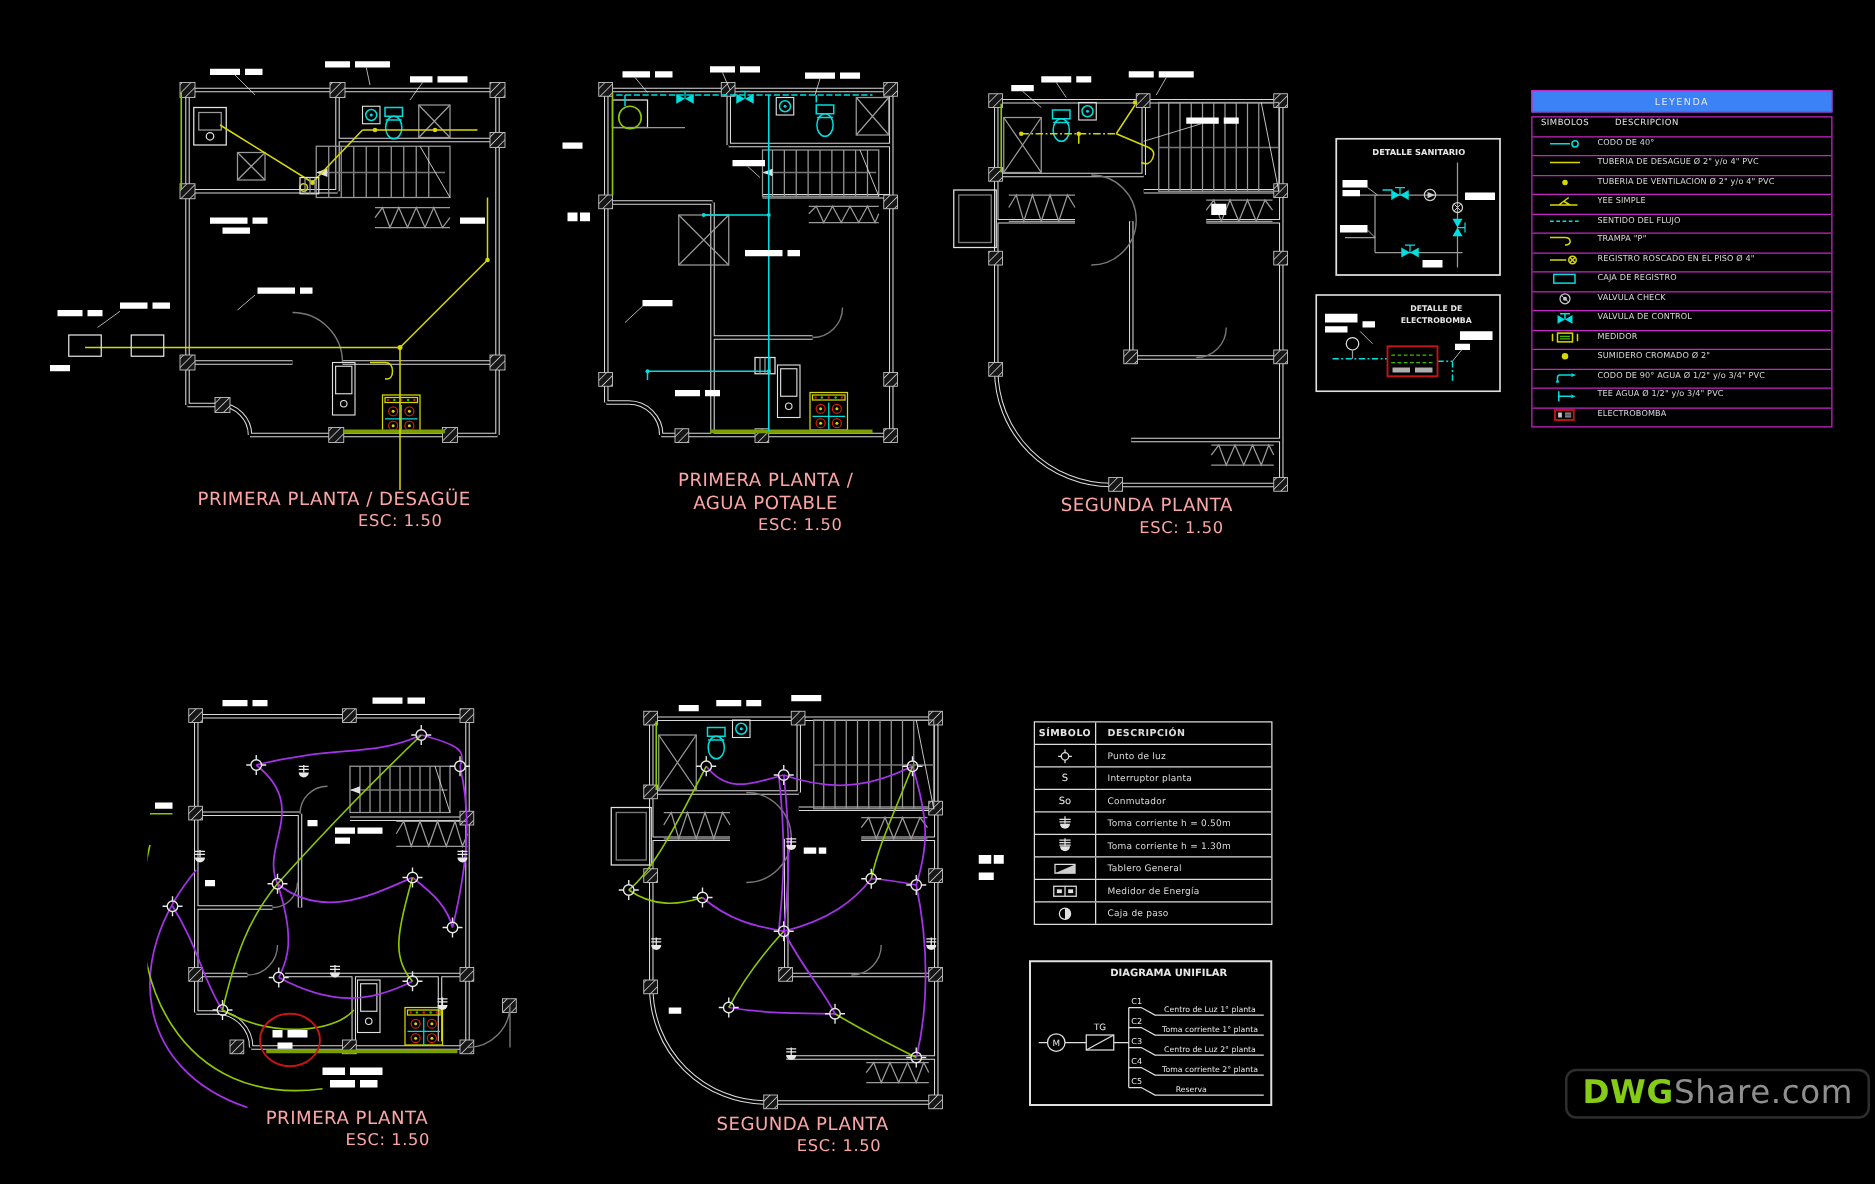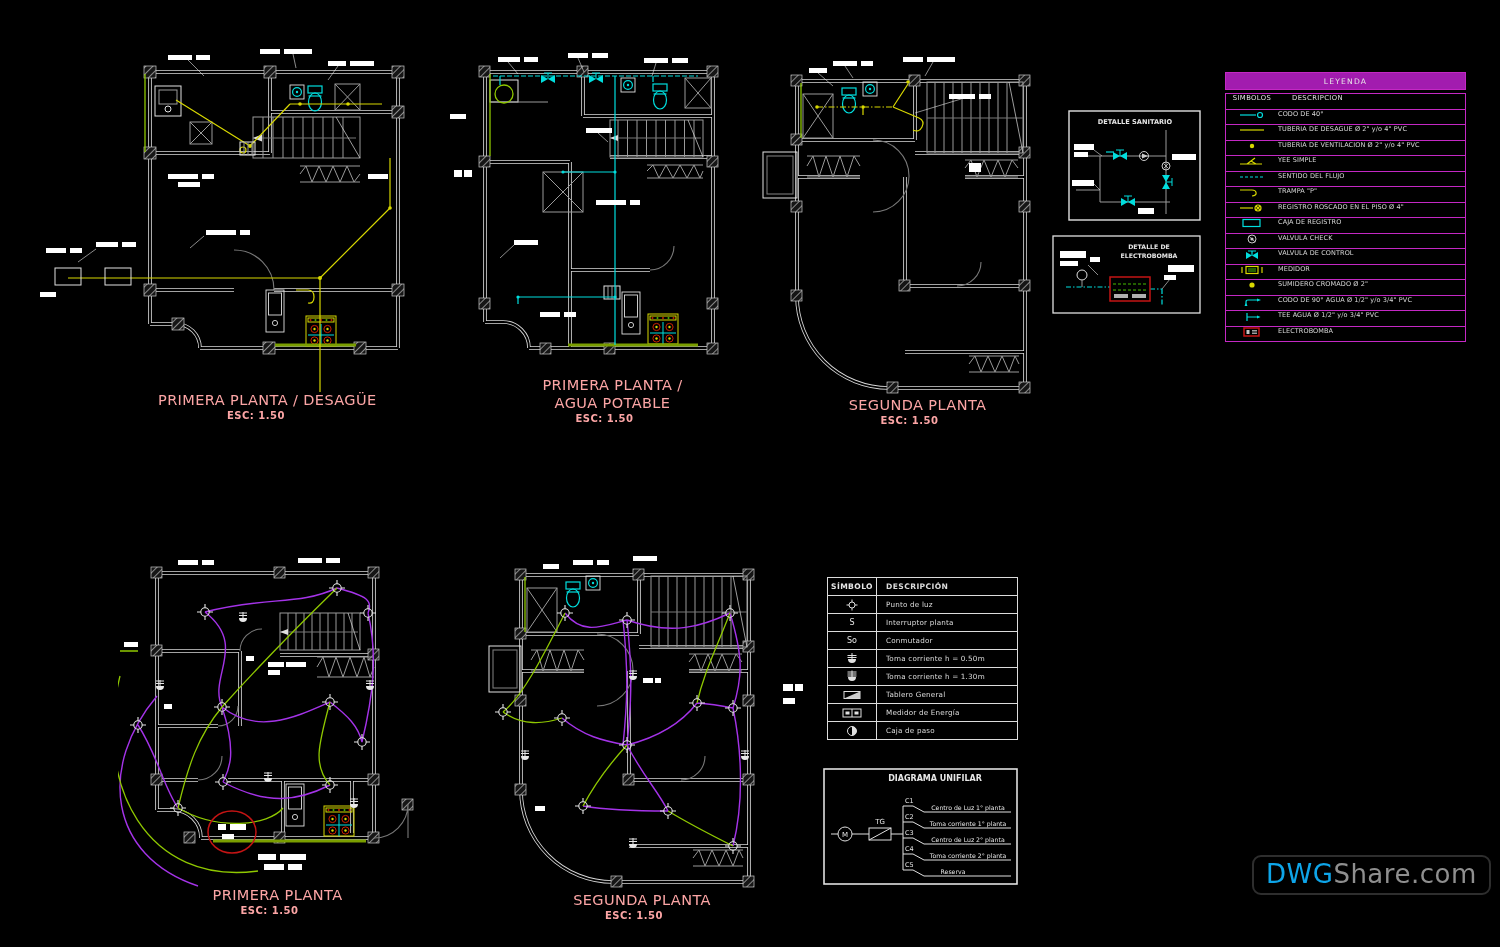--- a/index.html
+++ b/index.html
@@ -17,44 +17,44 @@
   .g{stroke:#8fc800;stroke-width:1.3;fill:none}
   .gb{stroke:#7a9e00;stroke-width:3;fill:none}
   .p{stroke:#a433e8;stroke-width:1.4;fill:none}
   .r{stroke:#c41414;stroke-width:1.5;fill:none}
   .lb{fill:#ffffff}
   .ln{stroke:#e8e8e8;stroke-width:0.6;fill:none}
   .col{fill:url(#hp);stroke:#c8c8c8;stroke-width:0.7}
   
   .ptitle{position:absolute;text-align:center;color:#fca5a5}
   .pt1{font-size:14.5px;letter-spacing:.4px;white-space:nowrap;line-height:1.25}
-  .pesc{font-size:10px;font-weight:bold;padding-right:16px;margin-top:1px;letter-spacing:.5px}
+  .pesc{font-size:13px;font-weight:normal;text-align:right;padding-right:16px;margin-top:1px;letter-spacing:.5px}
   
   .leg{position:absolute;left:1225px;top:72px;width:241px}
   .leghead{border:1.5px solid #c428c4;height:16px;display:flex;align-items:center;justify-content:center;
-           color:#e8e8e8;font-size:7.6px;letter-spacing:1.2px;margin-bottom:3px;background:#a21caf}
+           color:#e8e8e8;font-size:7.6px;letter-spacing:1.2px;margin-bottom:3px;background:#3b82f6}
   .legbody{border:1.5px solid #c428c4;background:#000}
   .lrow{display:flex;align-items:flex-start;height:14.5px;border-top:1px solid #c428c4}
   .lrow:first-child{border-top:none}
   .lsym{width:52px;display:flex;justify-content:center;align-items:center}
   .lsymh{width:52px;text-align:center;font-size:6.8px;color:#e4e4e4;letter-spacing:.4px}
   .ldesc{flex:1;font-size:6.5px;color:#d8d8d8;letter-spacing:.1px;white-space:nowrap}
   .ldh{font-size:6.8px;color:#e4e4e4;padding-left:14px;letter-spacing:.4px}
   
   .etab{position:absolute;left:827px;top:577px;width:189px;border:1.4px solid #dcdcdc;background:#000}
   .erow{display:flex;align-items:center;height:17px;border-top:1.2px solid #dcdcdc}
   .erow:first-child{border-top:none}
   .esym{width:48px;height:100%;display:flex;justify-content:center;align-items:center;
         border-right:1.2px solid #dcdcdc;color:#e6e6e6;font-size:8px}
   .edesc{flex:1;padding-left:9px;font-size:7.2px;color:#dcdcdc;letter-spacing:.2px;white-space:nowrap}
   .ehead{font-size:7.6px;font-weight:bold;letter-spacing:.4px}
   
   .wm{position:absolute;left:1252px;top:855px;border:2px solid #2e2e2e;border-radius:9px;
       padding:2px 12px 4px 12px;font-size:26px;letter-spacing:.5px;white-space:nowrap}
-  .wm1{color:#0ea5e9;font-weight:400}
+  .wm1{color:#84cc16;font-weight:700}
   .wm2{color:#8f8f8f;font-weight:400}
   text{font-family:"DejaVu Sans",sans-serif;fill:#e6e6e6}
 </style>
 </head>
 <body>
 
 <div id="canvas">
 
 <svg width="0" height="0" class="abs" aria-hidden="true">
 <defs>

